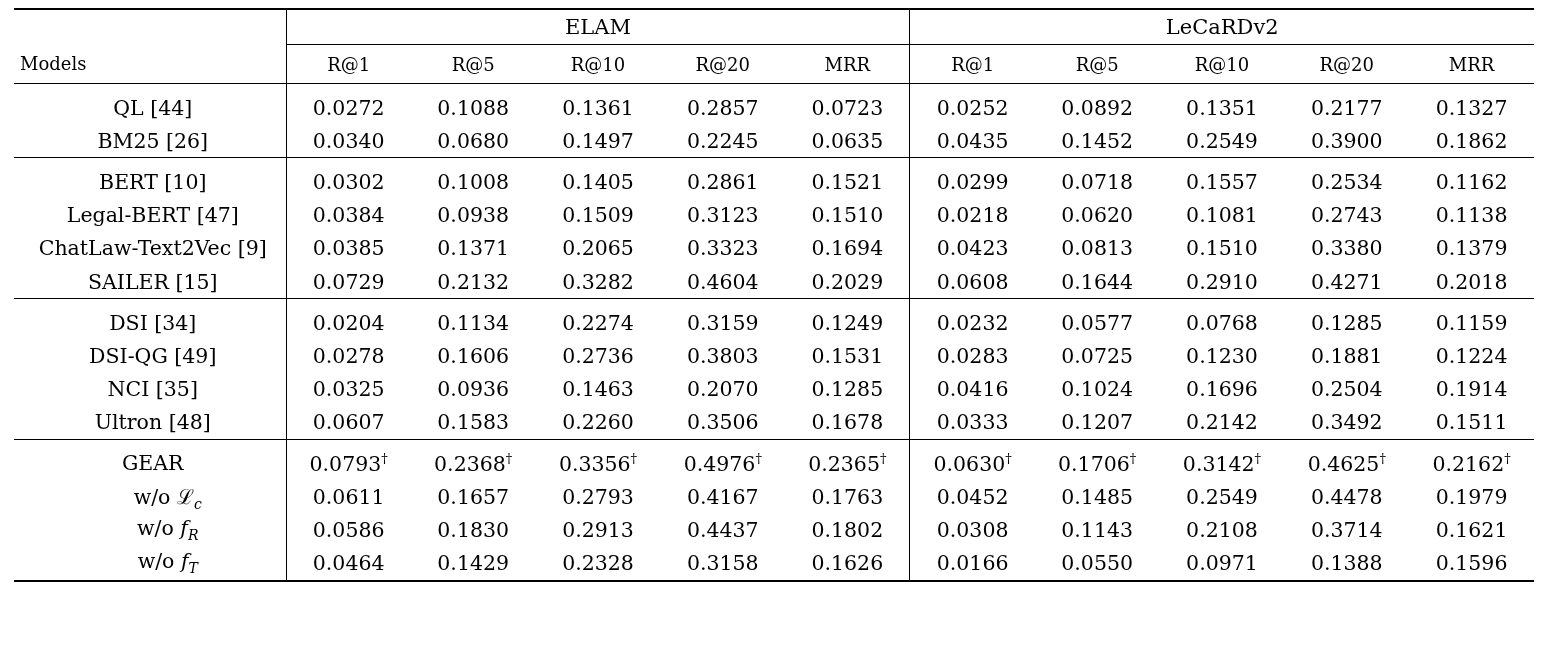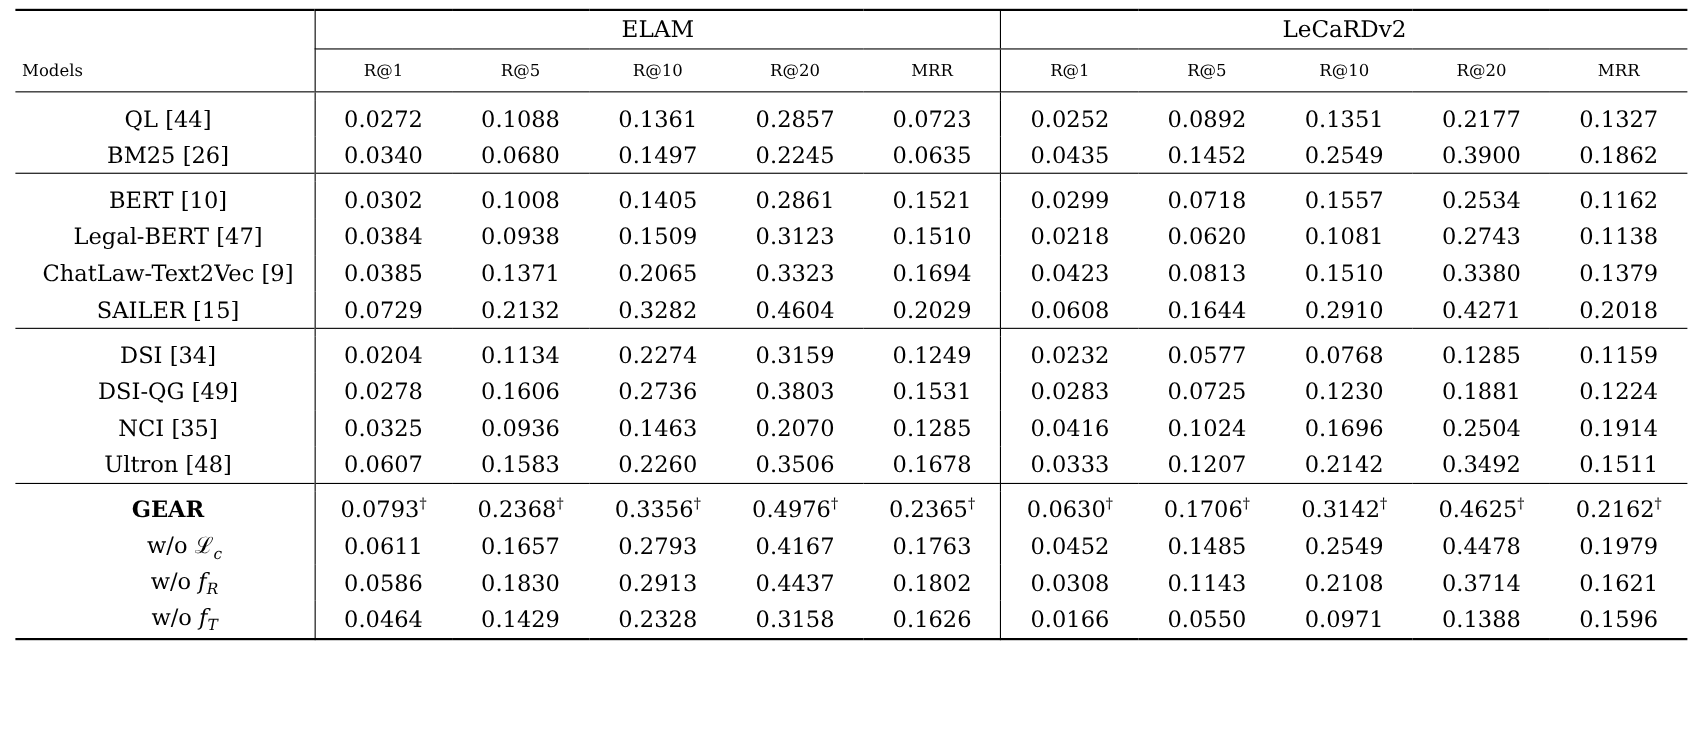--- a/index.html
+++ b/index.html
@@ -40,21 +40,21 @@
   .rule-mid td { border-top: 1.1px solid #000; height: 0; font-size:0; line-height:0; }
   .rule-bottom td { border-top: 2.6px solid #000; height: 0; font-size:0; line-height:0; }
 
   .hdr-group td {
     height: 34px;
     font-size: 21px;
   }
   .hdr-metrics td {
     height: 38px;
     font-weight: bold;
-    font-size: 15px;
+    font-size: 18px;
     padding-bottom: 5px;
   }
   .hdr-metrics td.models-cell {
     text-align: left;
     padding-left: 6px;
   }
   .hdr-group .grp-cell {
     border-bottom: 1.1px solid #000;
   }
 
@@ -278,21 +278,21 @@
         </tr>
         <tr class="rule-mid">
           <td colspan="11"></td>
         </tr>
         <tr class="spacer-row">
           <td></td>
           <td class="vsep-left" colspan="5"></td>
           <td class="vsep-left" colspan="5"></td>
         </tr>
         <tr class="data">
-          <td class="model-name" style="font-weight: bold;">GEAR</td>
+          <td class="model-name" style="font-weight: normal;">GEAR</td>
           <td class="vsep-left"><span class="b">0.0793</span><sup class="dag b">†</sup></td>
           <td><span class="b">0.2368</span><sup class="dag b">†</sup></td>
           <td><span class="b">0.3356</span><sup class="dag b">†</sup></td>
           <td><span class="b">0.4976</span><sup class="dag b">†</sup></td>
           <td><span class="b">0.2365</span><sup class="dag b">†</sup></td>
           <td class="vsep-left"><span class="b">0.0630</span><sup class="dag b">†</sup></td>
           <td><span class="b">0.1706</span><sup class="dag b">†</sup></td>
           <td><span class="b">0.3142</span><sup class="dag b">†</sup></td>
           <td><span class="b">0.4625</span><sup class="dag b">†</sup></td>
           <td><span class="b">0.2162</span><sup class="dag b">†</sup></td>

